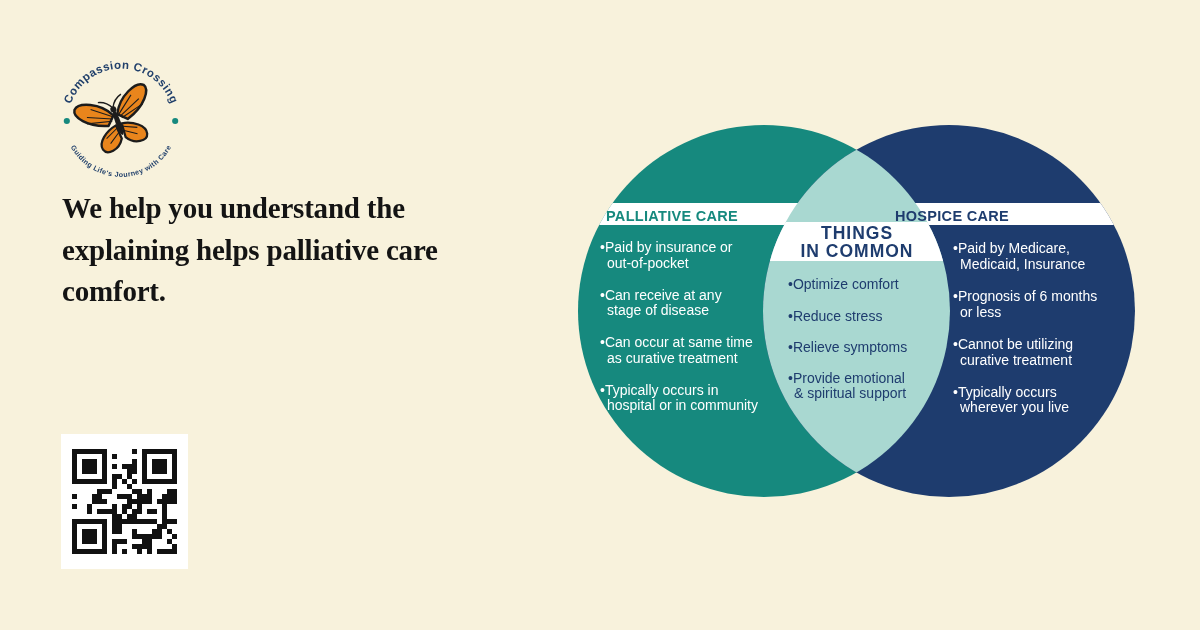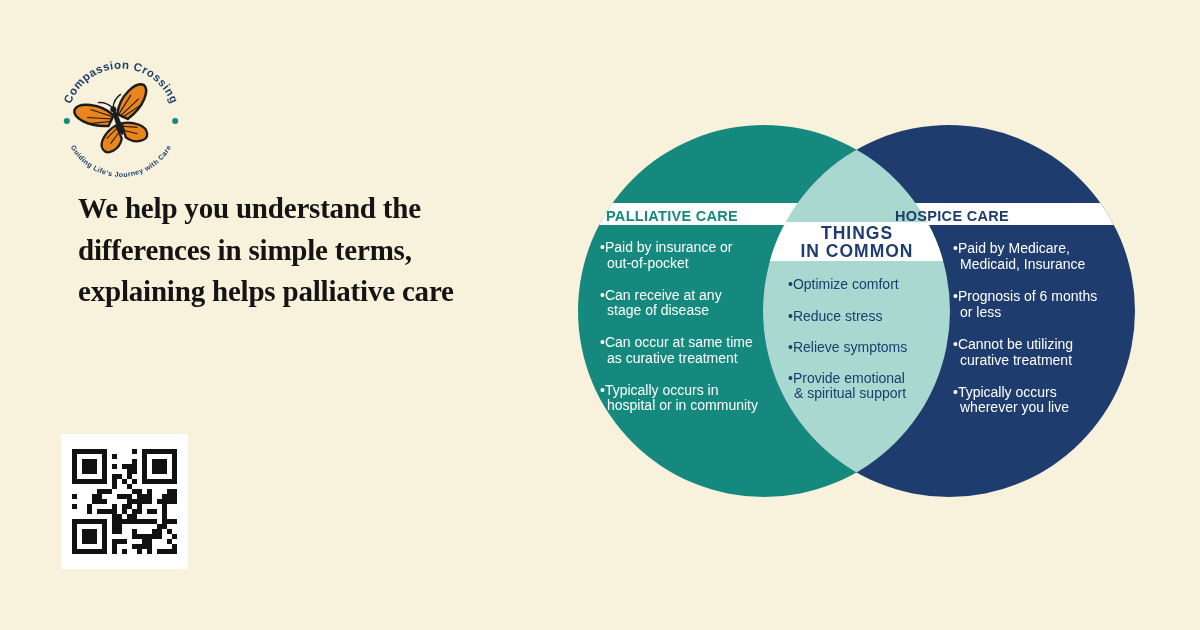--- a/index.html
+++ b/index.html
@@ -11,21 +11,21 @@
   
   .logo{position:absolute;left:52px;top:52px;width:138px;height:138px;}
   .logo-arc{font:700 11.2px "Liberation Sans",sans-serif;letter-spacing:.5px;fill:#21406b;}
   .logo-arc-sm{font:700 6.9px "Liberation Sans",sans-serif;letter-spacing:.4px;fill:#21406b;}
   
   .headline{
     position:absolute;left:62px;top:188px;width:520px;
     font:700 29px/41.5px "Liberation Serif",serif;
     color:#141414;letter-spacing:-.2px;
   }
-  .headline div{white-space:nowrap;margin-left:16px;}
+  .headline div{white-space:nowrap;}
   
   .qr-box{position:absolute;left:61px;top:434px;width:127px;height:135px;background:#ffffff;}
   .qr-box svg{position:absolute;left:11px;top:15px;}
   
   .venn{position:absolute;left:570px;top:110px;width:600px;height:420px;}
   .venn-h{font:700 14.5px "Liberation Sans",sans-serif;letter-spacing:.3px;}
   .venn-h2{font:700 17.5px "Liberation Sans",sans-serif;letter-spacing:1px;}
   .venn-b{font:400 14px "Liberation Sans",sans-serif;}
   .f-teal{fill:#16897e;}
   .f-navy{fill:#1e3c6e;}
@@ -58,22 +58,22 @@
     <path d="M-3,-5 L-21,-19 M-4,-3 L-27,-13 M-5,-1 L-29,-7" stroke="#1c1c1c" stroke-width="1.1" fill="none"></path>
     <path d="M3,7 L16,13 M2,11 L14,19" stroke="#1c1c1c" stroke-width="1" fill="none"></path>
     <path d="M-3,7 L-16,13 M-2,11 L-14,19" stroke="#1c1c1c" stroke-width="1" fill="none"></path>
     <ellipse cx="0" cy="2" rx="2.6" ry="13" fill="#1c1c1c"></ellipse>
     <circle cx="0" cy="-11.5" r="3" fill="#1c1c1c"></circle>
   </g>
 </svg>
 
 <div class="headline">
   <div>We help you understand the</div>
-  <div>differences in simple terms,</div>
   <div>explaining helps palliative care</div>
+  <div>comfort.</div>
 </div>
 
 <div class="qr-box">
   <svg width="105" height="105" shape-rendering="crispEdges">
       <g fill="#111111">
         <rect x="0" y="0" width="5" height="5"></rect>
         <rect x="5" y="0" width="5" height="5"></rect>
         <rect x="10" y="0" width="5" height="5"></rect>
         <rect x="15" y="0" width="5" height="5"></rect>
         <rect x="20" y="0" width="5" height="5"></rect>

